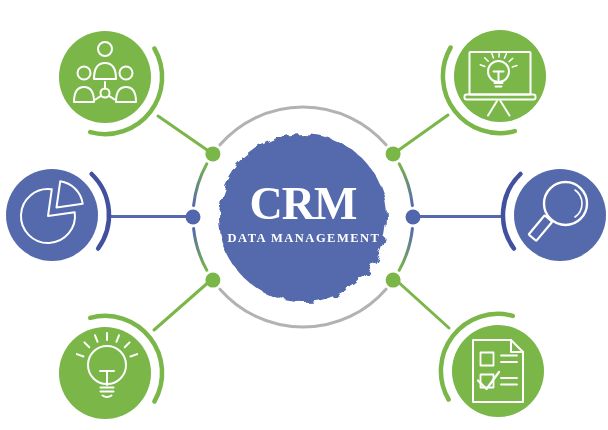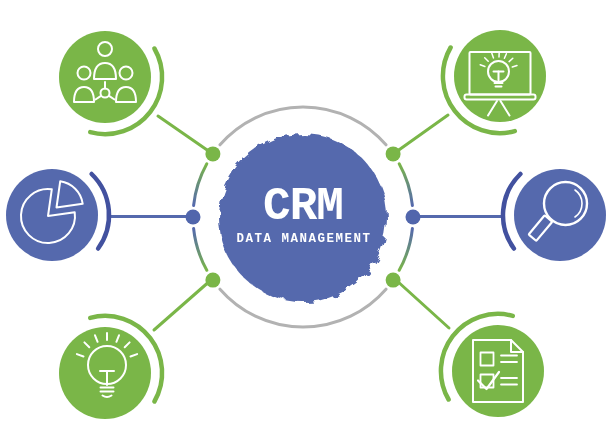--- a/index.html
+++ b/index.html
@@ -1,17 +1,17 @@
 <!DOCTYPE html>
 <html><head>
 <meta charset="utf-8">
 <style>
   html,body{margin:0;padding:0;background:#ffffff;}
   .stage{position:relative;width:608px;height:430px;background:#fff;overflow:hidden;
-         font-family:Liberation Mono, monospace;}
+         font-family:Liberation Serif, serif;}
   svg{display:block}
   .icon{stroke:#ffffff;fill:none;stroke-width:2;stroke-linecap:round;stroke-linejoin:round;}
   .icon-thin{stroke:#ffffff;fill:none;stroke-width:1.5;stroke-linecap:round;stroke-linejoin:round;}
   .crm-title{font-weight:bold;font-size:46px;letter-spacing:-1px;fill:#ffffff;}
   .crm-sub{font-weight:bold;font-size:12.5px;letter-spacing:1.5px;fill:#ffffff;}
   .connector{stroke-width:3;stroke-linecap:round;fill:none;}
   .swoosh{stroke-width:4.5;stroke-linecap:round;fill:none;}
   .ring{stroke-width:3;fill:none;stroke-linecap:round;}
 </style>
 </head>

